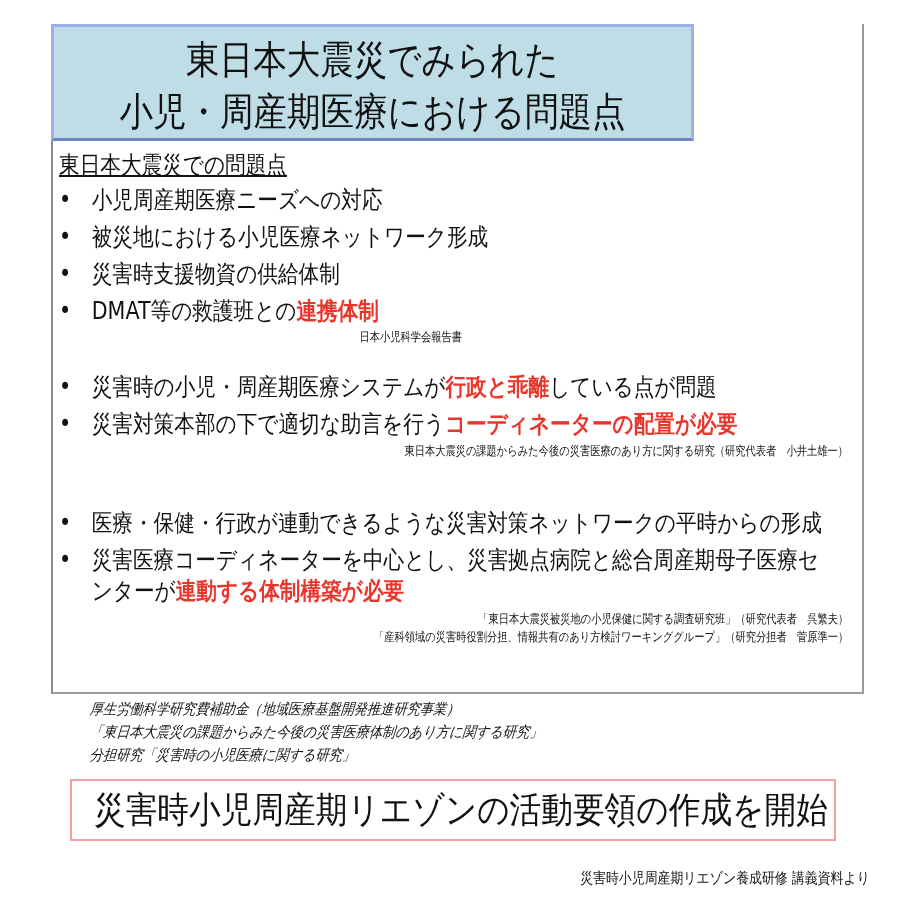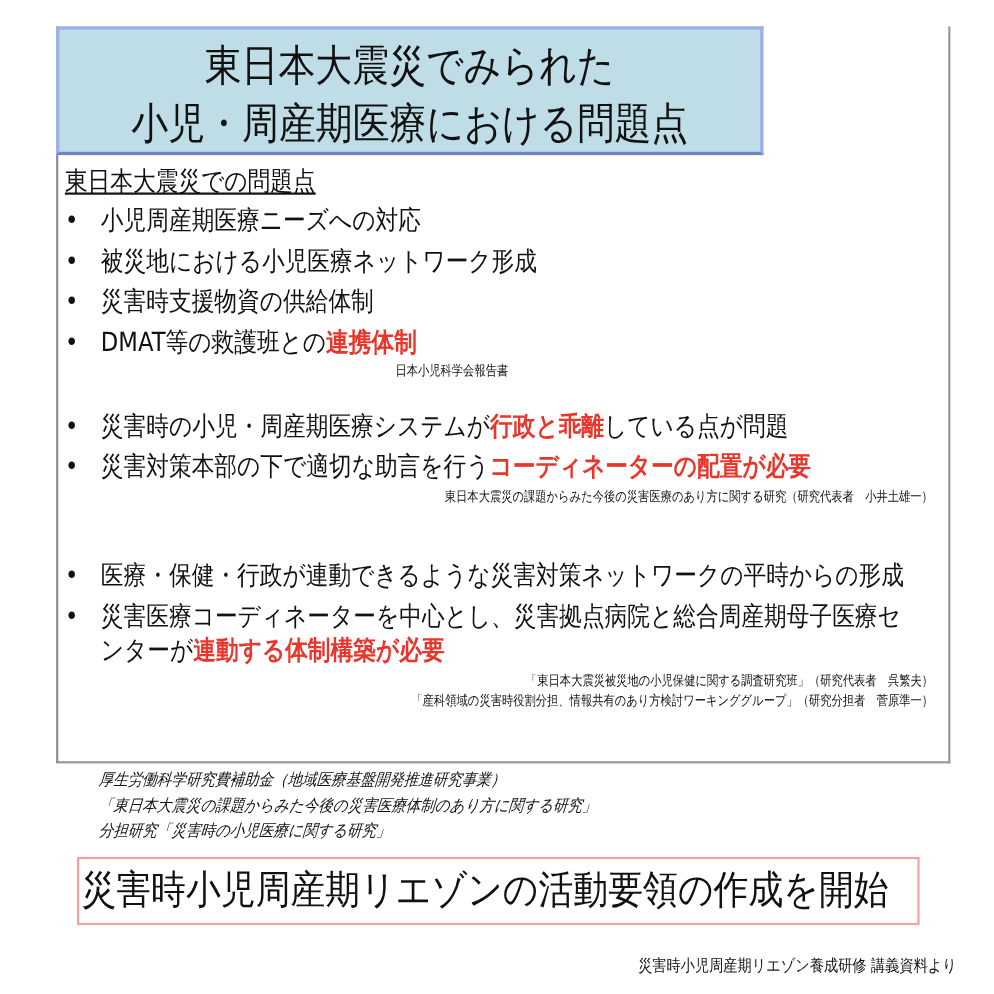--- a/index.html
+++ b/index.html
@@ -15,21 +15,21 @@
   .title-band .l2 { top:58px; }
   .body { position:absolute; left:51px; top:141px; width:811px; height:552px;border-radius:14px; }
   .heading { position:absolute; left:8px; top:8px; font-size:24px; text-decoration:underline;
              transform:scaleX(0.86); transform-origin:left; white-space:nowrap; }
   .item { position:absolute; left:8px; font-size:24px; white-space:nowrap; transform:scaleX(0.86); transform-origin:left; }
   .item .bullet { display:inline-block; width:38px; }
   .item .red { color:#e8362c; font-weight:bold; }
   .cite { position:absolute; font-size:12.5px; white-space:nowrap; transform:scaleX(0.82); transform-origin:right; right:14px; text-align:right; }
   .funding { position:absolute; left:90px; font-size:15px; font-style:italic; white-space:nowrap; transform:scaleX(0.88) skewX(-6deg); transform-origin:left; }
   .cta { position:absolute; left:70px; top:779px; width:766px; height:62px; border:2px solid #f2a0a0; box-sizing:border-box;
-         font-size:36px; line-height:58px; padding-left:2px; white-space:nowrap; }
+         font-size:36px; line-height:58px; padding-left:22px; white-space:nowrap; }
   .cta span { display:inline-block; transform:scaleX(0.88); transform-origin:left; }
   .source { position:absolute; right:34px; top:869px; font-size:15px; white-space:nowrap; transform:scaleX(0.86); transform-origin:right; }
 </style>
 </head>
 <body>
 
 <div class="slide"></div>
 
 <div class="title-band">
   <div class="line l1">東日本大震災でみられた</div>

